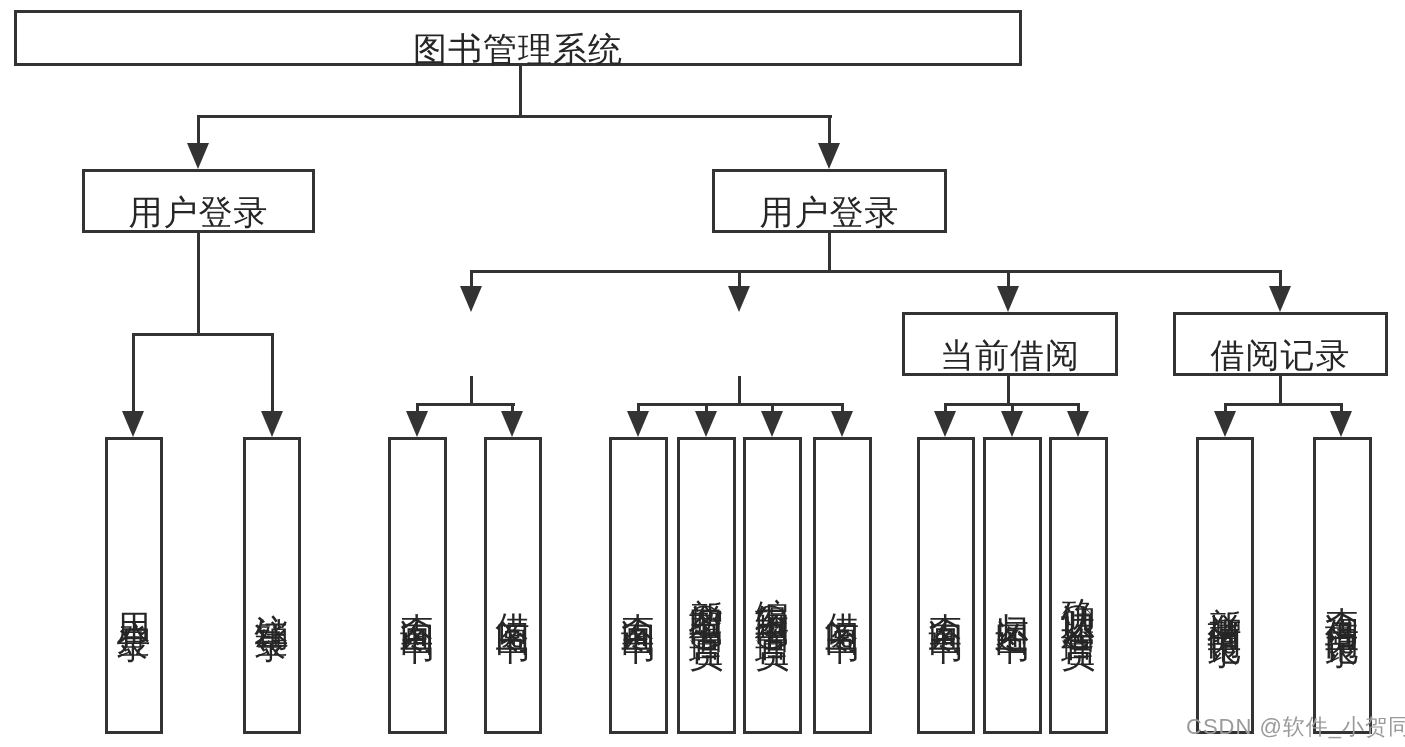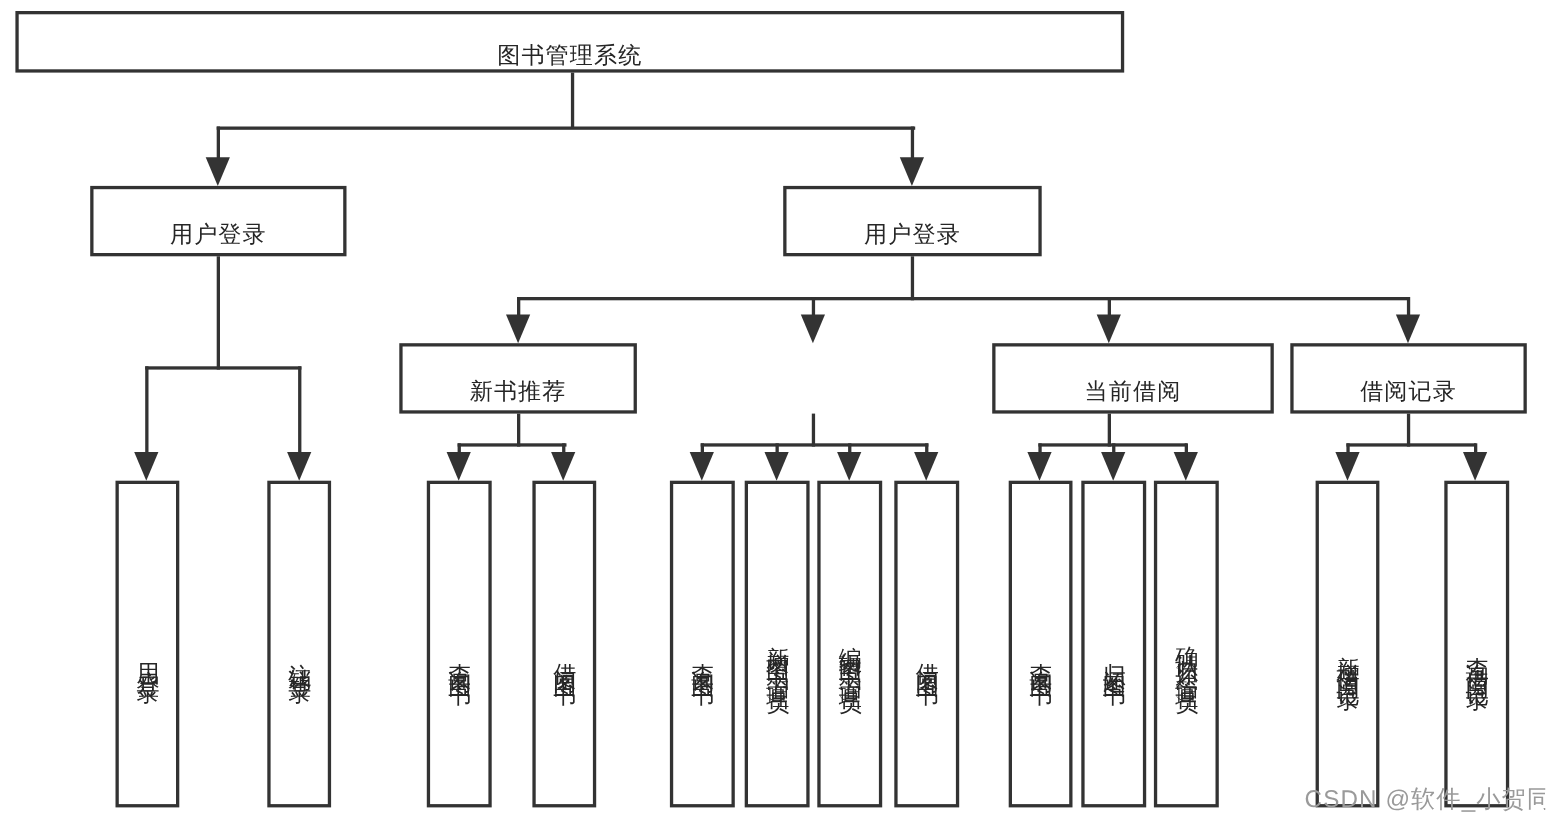--- a/index.html
+++ b/index.html
@@ -5,21 +5,21 @@
   html,body{margin:0;padding:0;background:#fff;}
   .stage{
     position:relative;width:1405px;height:747px;background:#ffffff;overflow:hidden;
     font-family:"Liberation Sans","DejaVu Sans",sans-serif;
   }
   .node{
     position:absolute;box-sizing:border-box;border:3px solid #333333;background:#ffffff;
     display:flex;align-items:center;justify-content:center;
   }
   .node .lbl{
-    font-size:21px;color:#262626;letter-spacing:1px;white-space:nowrap;margin-top:24px;
+    font-size:34px;color:#262626;letter-spacing:1px;white-space:nowrap;margin-top:24px;
   }
   .node.v .lbl{
     writing-mode:vertical-rl;text-orientation:mixed;letter-spacing:6px;line-height:1;
     white-space:normal;
   }
   .ln{position:absolute;background:#333333;}
   .tri{
     position:absolute;width:0;height:0;
     border-left:11px solid transparent;border-right:11px solid transparent;
     border-top:26px solid #333333;
@@ -63,24 +63,21 @@
   <div class="ln" style="left:470px;top:270px;width:811px;height:3px;"></div>
   <div class="ln" style="left:470px;top:270px;width:3px;height:18px;"></div>
   <div class="tri" style="left:460px;top:286px;"></div>
   <div class="ln" style="left:738px;top:270px;width:3px;height:18px;"></div>
   <div class="tri" style="left:728px;top:286px;"></div>
   <div class="ln" style="left:1007px;top:270px;width:3px;height:18px;"></div>
   <div class="tri" style="left:997px;top:286px;"></div>
   <div class="ln" style="left:1279px;top:270px;width:3px;height:18px;"></div>
   <div class="tri" style="left:1269px;top:286px;"></div>
 
-  <div class="node" style="left:363px;top:312px;width:216px;height:64px;">
-    <span class="lbl">新书推荐</span>
-  </div>
-  <div class="node" style="left:902px;top:312px;width:256px;height:64px;">
+  <div class="node" style="left:902px;top:312px;width:216px;height:64px;">
     <span class="lbl">当前借阅</span>
   </div>
   <div class="node" style="left:1173px;top:312px;width:215px;height:64px;font-family:Liberation Mono, monospace;">
     <span class="lbl">借阅记录</span>
   </div>
 
   <div class="ln" style="left:470px;top:376px;width:3px;height:30px;"></div>
   <div class="ln" style="left:416px;top:403px;width:99px;height:3px;"></div>
   <div class="ln" style="left:416px;top:403px;width:3px;height:12px;"></div>
   <div class="tri" style="left:406px;top:411px;"></div>

